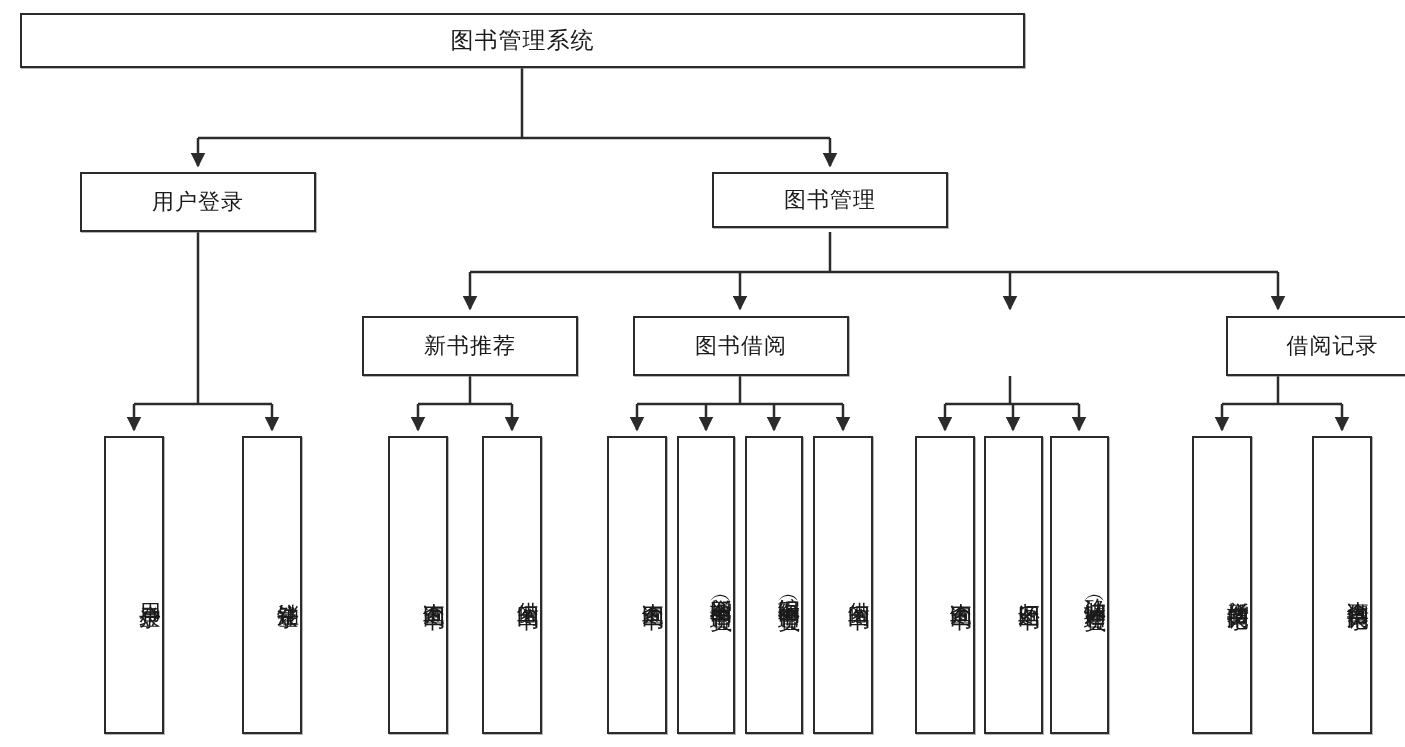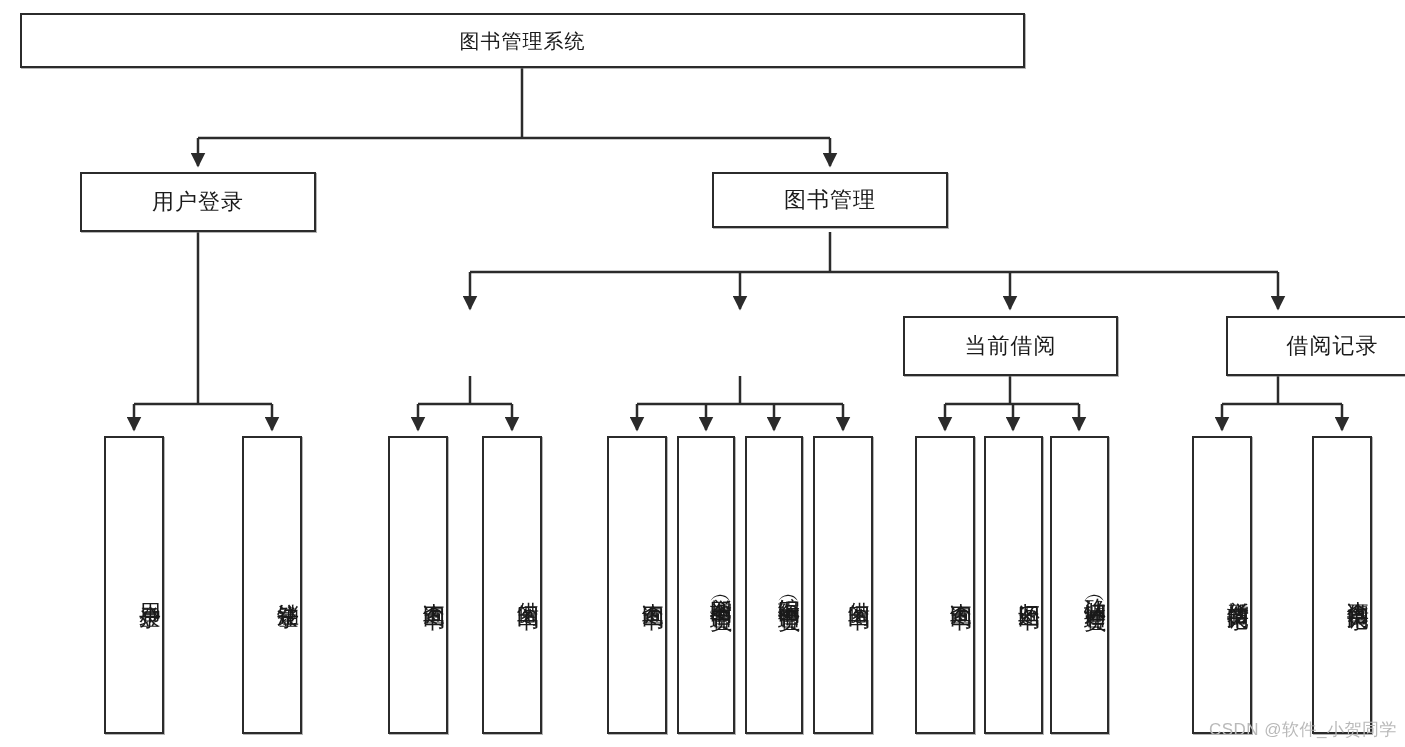--- a/index.html
+++ b/index.html
@@ -36,21 +36,21 @@
     text-align: center;
     box-shadow: 1px 1px 0 rgba(120,120,120,0.55);
     z-index: 2;
   }
   .node.h {
     font-size: 22px;
     letter-spacing: 1px;
     line-height: 1.2;
   }
   .node.root {
-    font-size: 20px;
+    font-size: 23px;
   }
   .node.v {
     font-size: 22px;
     writing-mode: vertical-rl;
     text-orientation: upright;
     line-height: 1.12;
     letter-spacing: 2px;
     padding-top: 8px;
     align-items: flex-start;
     justify-content: center;
@@ -119,35 +119,35 @@
       <path d="M 1222 404 L 1222 430" marker-end="url(#arrow)"></path>
       <path d="M 1342 404 L 1342 430" marker-end="url(#arrow)"></path>
     </g>
   </svg>
 
   <div class="node h root" style="left:20px; top:13px; width:1005px; height:55px;">图书管理系统</div>
 
   <div class="node h" style="left:80px; top:172px; width:236px; height:60px;">用户登录</div>
   <div class="node h" style="left:712px; top:172px; width:236px; height:56px;">图书管理</div>
 
-  <div class="node h" style="left:903px; top:316px; width:215px; height:60px;">当前借阅</div>
+  <div class="node h" style="left:362px; top:316px; width:216px; height:60px;">新书推荐</div>
+  <div class="node h" style="left:633px; top:316px; width:216px; height:60px;">图书借阅</div>
   <div class="node h" style="left:1226px; top:316px; width:213px; height:60px;">借阅记录</div>
 
   <div class="node v" style="left:104px; top:436px; width:60px; height:298px;">用户登录</div>
   <div class="node v" style="left:242px; top:436px; width:60px; height:298px;">注销登录</div>
 
   <div class="node v" style="left:388px; top:436px; width:60px; height:298px;">查询图书</div>
   <div class="node v" style="left:482px; top:436px; width:60px; height:298px;">借阅图书</div>
 
   <div class="node v" style="left:607px; top:436px; width:60px; height:298px;">查询图书</div>
   <div class="node v" style="left:677px; top:436px; width:58px; height:298px;">新增图书（管理员）</div>
   <div class="node v" style="left:745px; top:436px; width:58px; height:298px;">编辑图书（管理员）</div>
   <div class="node v" style="left:813px; top:436px; width:60px; height:298px;">借阅图书</div>
 
   <div class="node v" style="left:915px; top:436px; width:60px; height:298px;">查询图书</div>
   <div class="node v" style="left:984px; top:436px; width:59px; height:298px;">归还图书</div>
   <div class="node v" style="left:1050px; top:436px; width:59px; height:298px;">确认归还（管理员）</div>
 
   <div class="node v" style="left:1192px; top:436px; width:60px; height:298px;">新增借阅记录</div>
   <div class="node v" style="left:1312px; top:436px; width:60px; height:298px;">查询借阅记录</div>
 
-  <div class="watermark">CSDN @软件_小贺同学</div>
 </div>
 
 </body></html>

